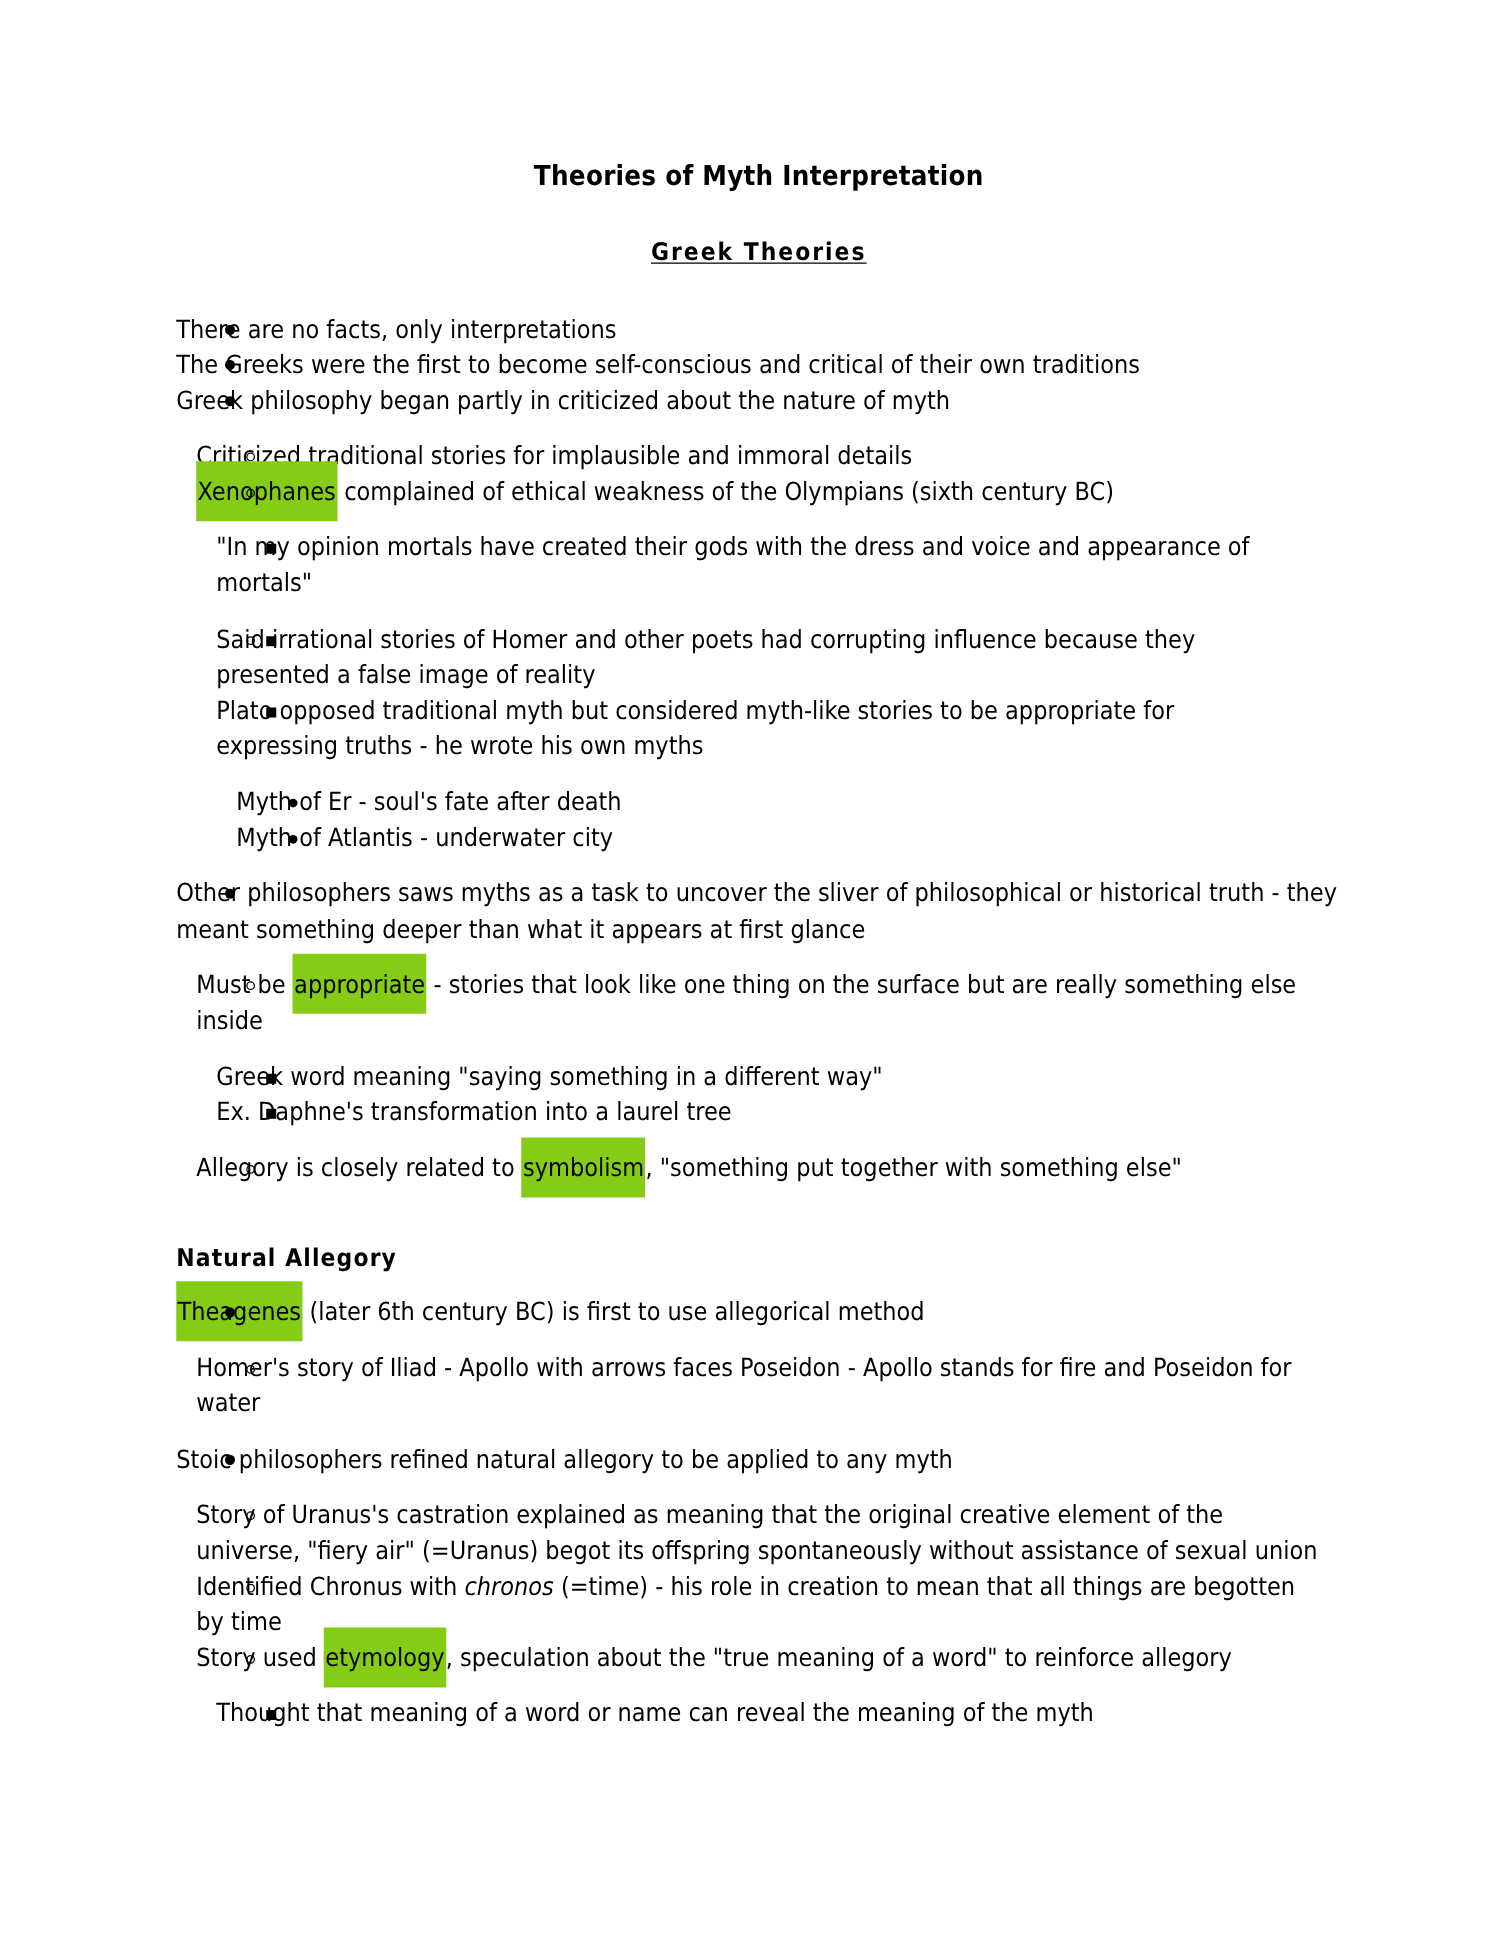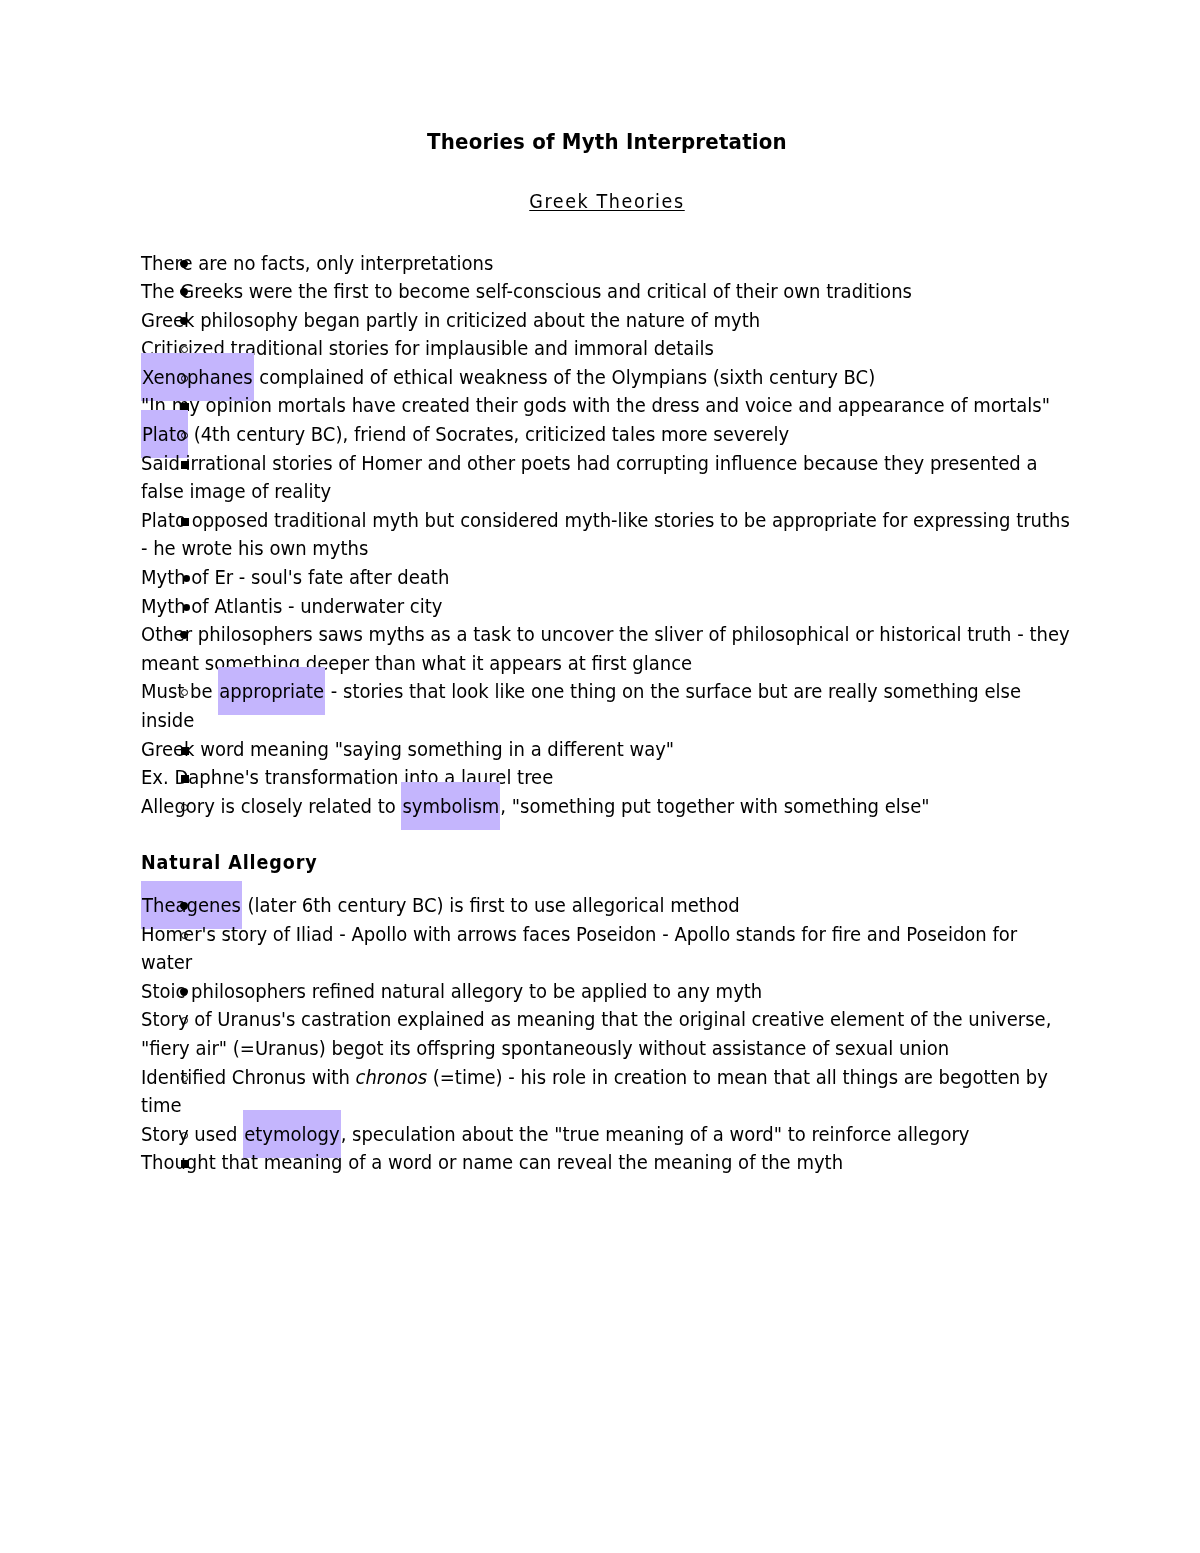--- a/index.html
+++ b/index.html
@@ -36,21 +36,21 @@
     margin: 0 0 34px 0;
     line-height: 1.25;
   }
   .section-title-wrap {
     text-align: center;
     margin: 0 0 36px 0;
   }
   .section-title {
     display: inline-block;
     font-size: 19.5px;
-    font-weight: normal;
+    font-weight: bold;
     letter-spacing: 1.6px;
     text-decoration: underline;
     text-underline-offset: 2px;
   }
   .sub-heading {
     font-size: 19.5px;
     font-weight: bold;
     letter-spacing: 0.9px;
     margin: 0 0 14px 0;
     line-height: 1.42;
@@ -116,25 +116,25 @@
   .l4 > li > .bullet {
     left: 42px;
     top: 12px;
     width: 7px;
     height: 7px;
     background: #000;
     border-radius: 50% 50% 50% 50% / 45% 45% 55% 55%;
   }
 
   
-  ul.lvl ul.lvl { margin: 0; }
+  ul.lvl ul.lvl { margin: 16px; }
 
   
   .hl {
-    background: #c4b5fd;
+    background: #84cc16;
     padding: 12px 1px;
   }
   .it { font-style: italic; }
 
   .gap { height: 29px; }
 </style>
 </head>
 <body>
 
 <div class="page">
@@ -176,21 +176,20 @@
             <ul class="lvl l3">
               <li>
                 <span class="bullet"></span>
                 <span class="li-text">"In my opinion mortals have created their gods with the dress and voice and appearance of mortals"</span>
               </li>
             </ul>
           </li>
 
           <li>
             <span class="bullet"></span>
-            <span class="li-text"><span class="hl">Plato</span><span> (4th century BC), friend of Socrates, criticized tales more severely</span></span>
 
             <ul class="lvl l3">
               <li>
                 <span class="bullet"></span>
                 <span class="li-text">Said irrational stories of Homer and other poets had corrupting influence because they presented a false image of reality</span>
               </li>
 
               <li>
                 <span class="bullet"></span>
                 <span class="li-text">Plato opposed traditional myth but considered myth-like stories to be appropriate for expressing truths - he wrote his own myths</span>

